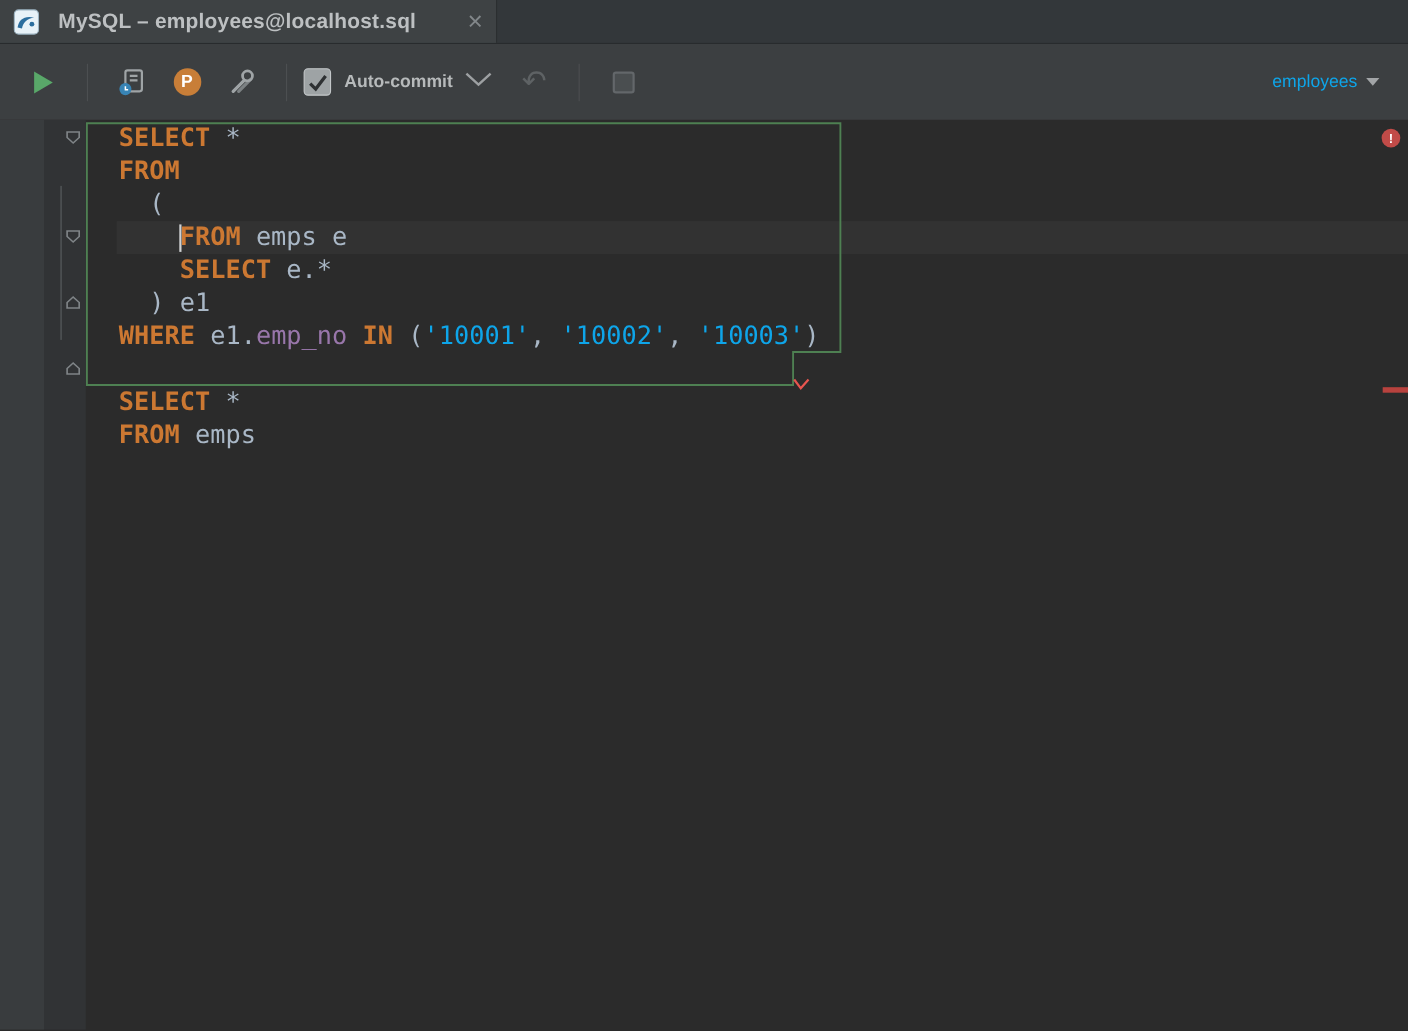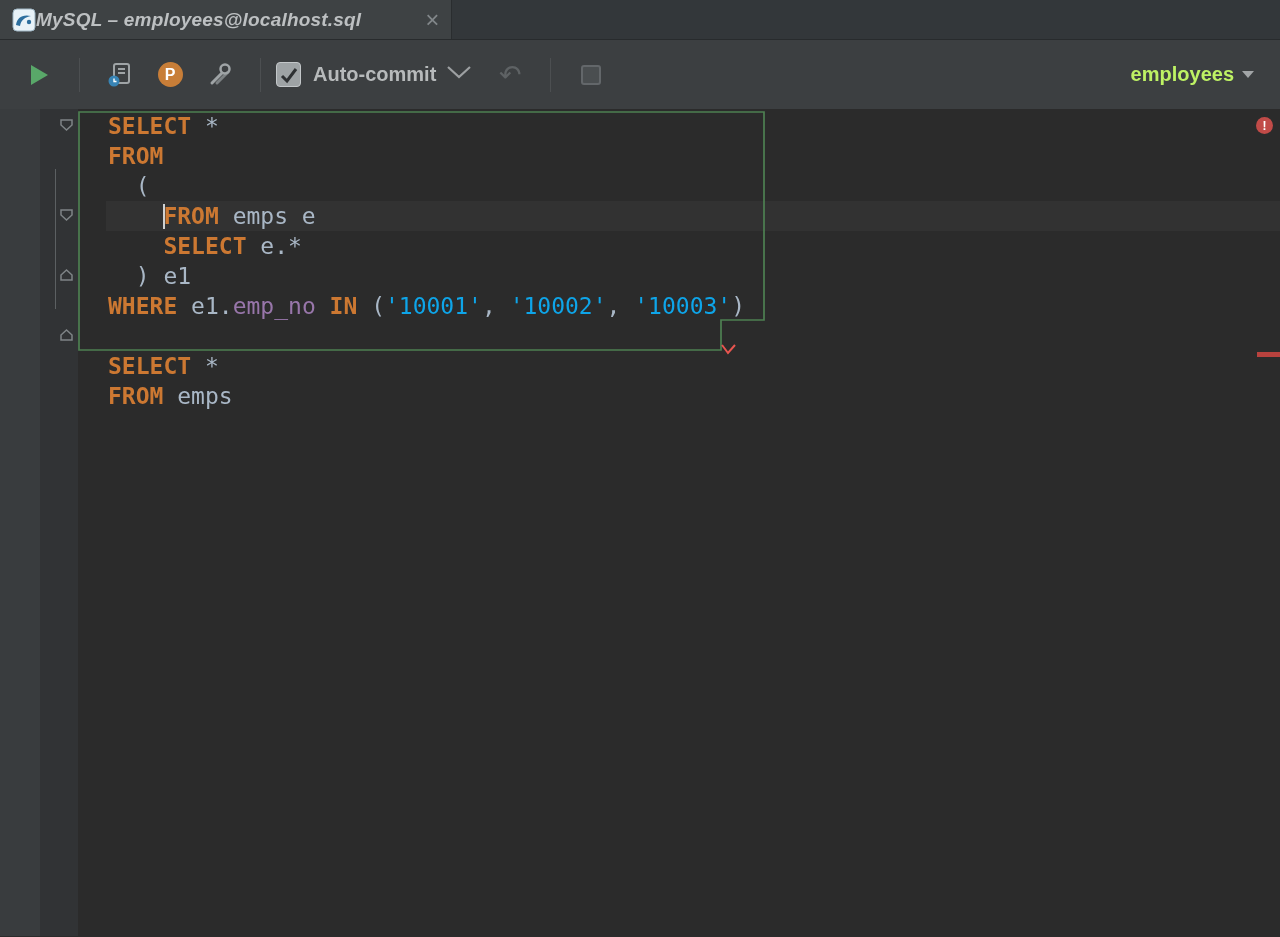--- a/index.html
+++ b/index.html
@@ -4,44 +4,44 @@
 <style>
   * { box-sizing: border-box; margin: 0; padding: 0; }
   html,body { width:1280px; height:937px; overflow:hidden; background:#2B2B2B;
               font-family:"Liberation Sans", sans-serif; }
   .app { position:relative; width:1280px; height:937px; }
 
   
   .tabbar { height:40px; background:#33373A; border-bottom:1px solid #282B2D;
             display:flex; align-items:stretch; }
   .tab { width:452px; background:#3E4244; border-right:1px solid #2A2D2F;
-         display:flex; align-items:center; gap:0; padding:0 12px;font-style:italic; }
+         display:flex; align-items:center; gap:17px; padding:0 12px; }
   .tab-icon svg { display:block; }
   .tab-title { font-size:19px; font-weight:600; color:#BDC0C2; white-space:nowrap;
                letter-spacing:.2px; }
   .tab-close { margin-left:auto; color:#82878A; font-size:24px; line-height:20px; cursor:default; }
 
   
   .toolbar { height:69px; background:#3C3F41; display:flex; align-items:center;
              padding-left:14px; }
   .tsep { width:1px; height:34px; background:#4C4F51; margin:0 15px; }
   .tbtn { width:32px; height:32px; display:flex; align-items:center; justify-content:center;
           margin:0 9px; }
   .p-badge { width:25px; height:25px; border-radius:50%; background:#C87E38; color:#FFF;
              font-weight:700; font-size:16px; display:flex; align-items:center;
              justify-content:center; }
   .checkbox { width:25px; height:25px; border-radius:4px; background:#9EA3A5;
               border:1px solid #C3C7C9; display:flex; align-items:center; justify-content:center; }
-  .ac-label { font-size:20px; font-weight:600; color:#B7BABB; margin:0 10px 0 12px; }
+  .ac-label { font-size:16px; font-weight:600; color:#B7BABB; margin:0 10px 0 12px; }
   .undo-glyph { font-family:"DejaVu Sans",sans-serif; font-size:27px; color:#5E6264; }
   .suspend-box { width:20px; height:20px; border:2px solid #63676A; border-radius:3px;
                  background:#4A4E50; }
   .spacer { flex:1; }
   .schema { display:flex; align-items:center; gap:8px; padding-right:26px; }
-  .schema-label { font-size:20px; font-weight:700; color:#bef264; }
+  .schema-label { font-size:16px; font-weight:400; color:#0ea5e9; }
   .tri-down { width:0; height:0; border-left:6px solid transparent;
               border-right:6px solid transparent; border-top:7px solid #A2A5A7; }
 
   
   .editor { position:relative; height:827px; display:flex; background:#2B2B2B; }
   .stripe { width:40px; background:#393C3E; }
   .gutter { width:38px; background:#313335; position:relative; }
   .gutter-markers { position:absolute; inset:0; }
   .fold-marker { position:absolute; left:19px; width:15px; height:14px; }
   .fold-line { position:absolute; left:15px; top:60px; width:1px; height:140px;

